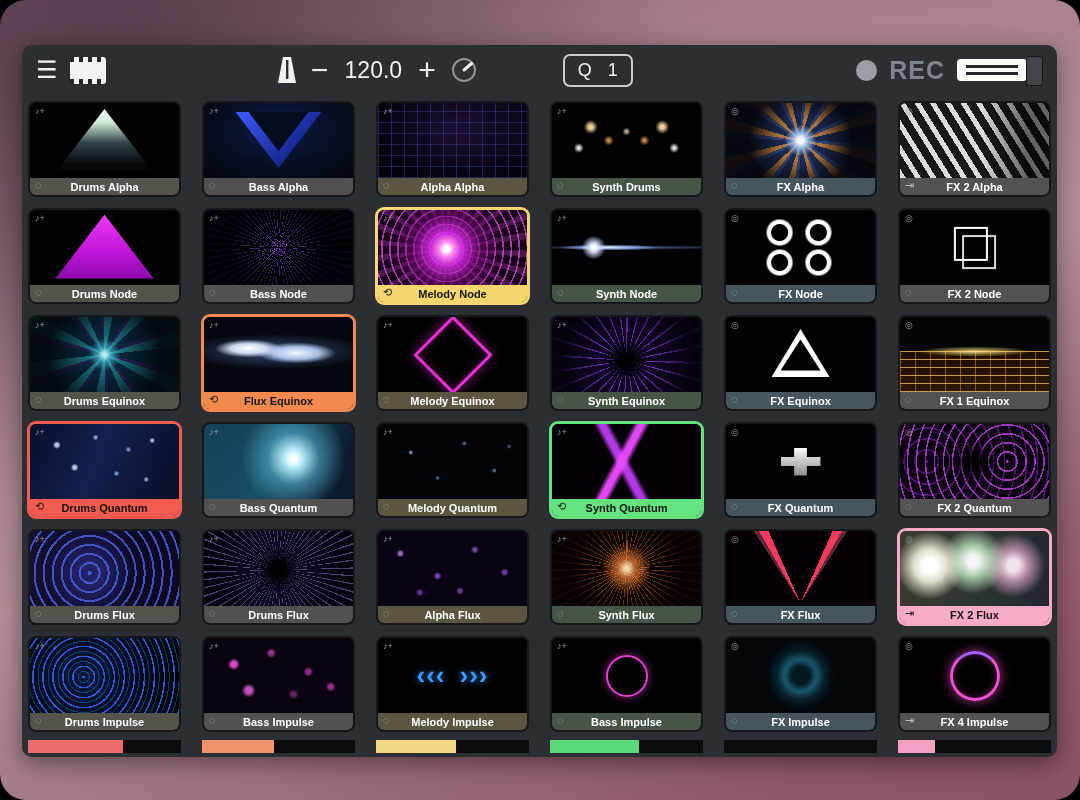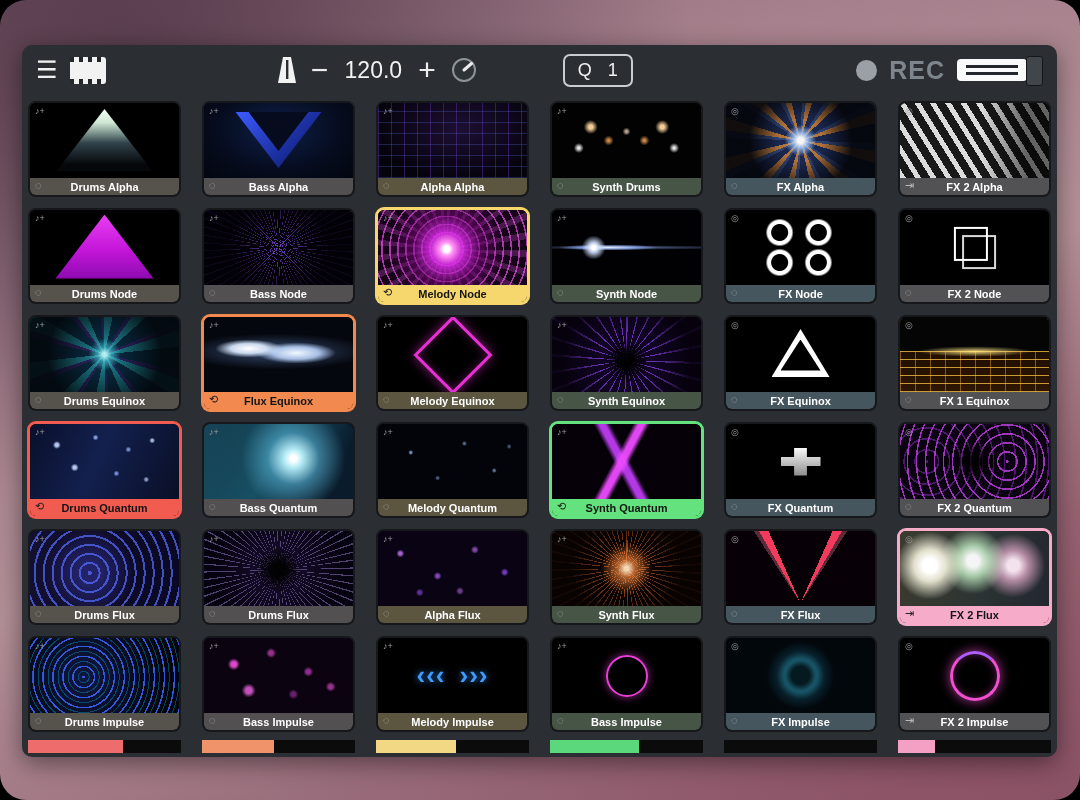--- a/index.html
+++ b/index.html
@@ -562,21 +562,21 @@
           <span class="modeicon">◌</span>
           <span class="celllabel">FX Impulse</span>
         </div>
       </div>
       <div class="cell" style="--labelbg: #525254;">
         <div class="thumb a-fx2-impulse">
           <span class="cornericon">◎</span>
         </div>
         <div class="labelbar">
           <span class="modeicon">⇥</span>
-          <span class="celllabel">FX 2 Impulse</span>
+          <span class="celllabel">FX 4 Impulse</span>
         </div>
       </div>
     </div>
 
   <div class="meters">
       <div class="meter">
         <div class="meter-fill" style="width:62%;background:#ee6c6c"></div>
       </div>
       <div class="meter">
         <div class="meter-fill" style="width:47%;background:#f0926a"></div>

